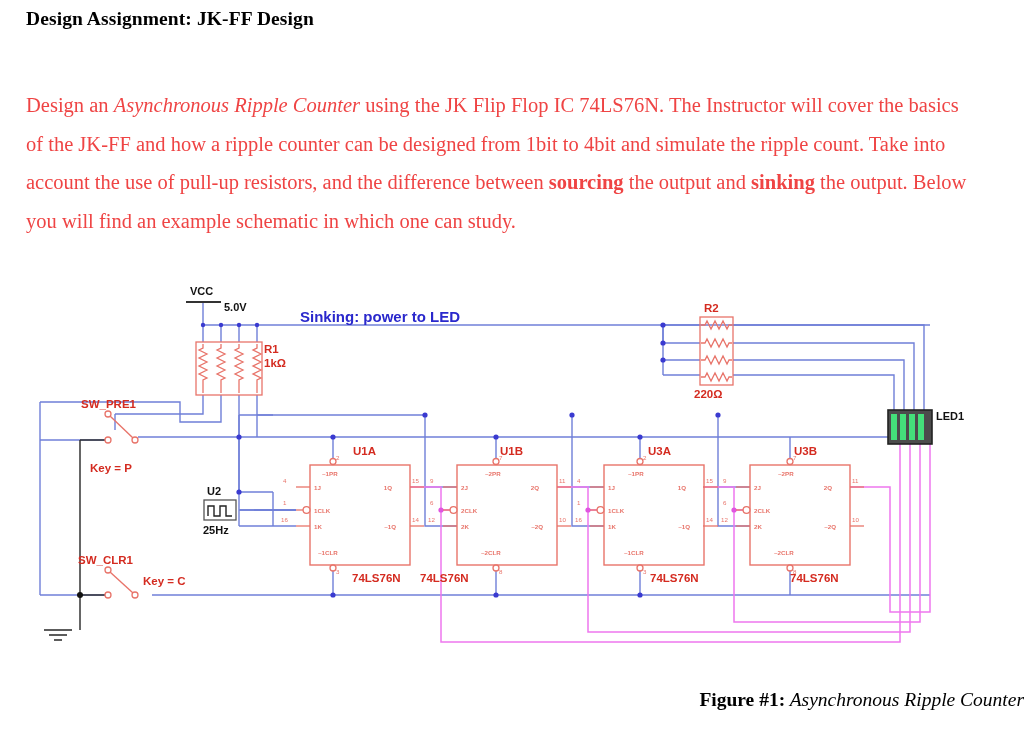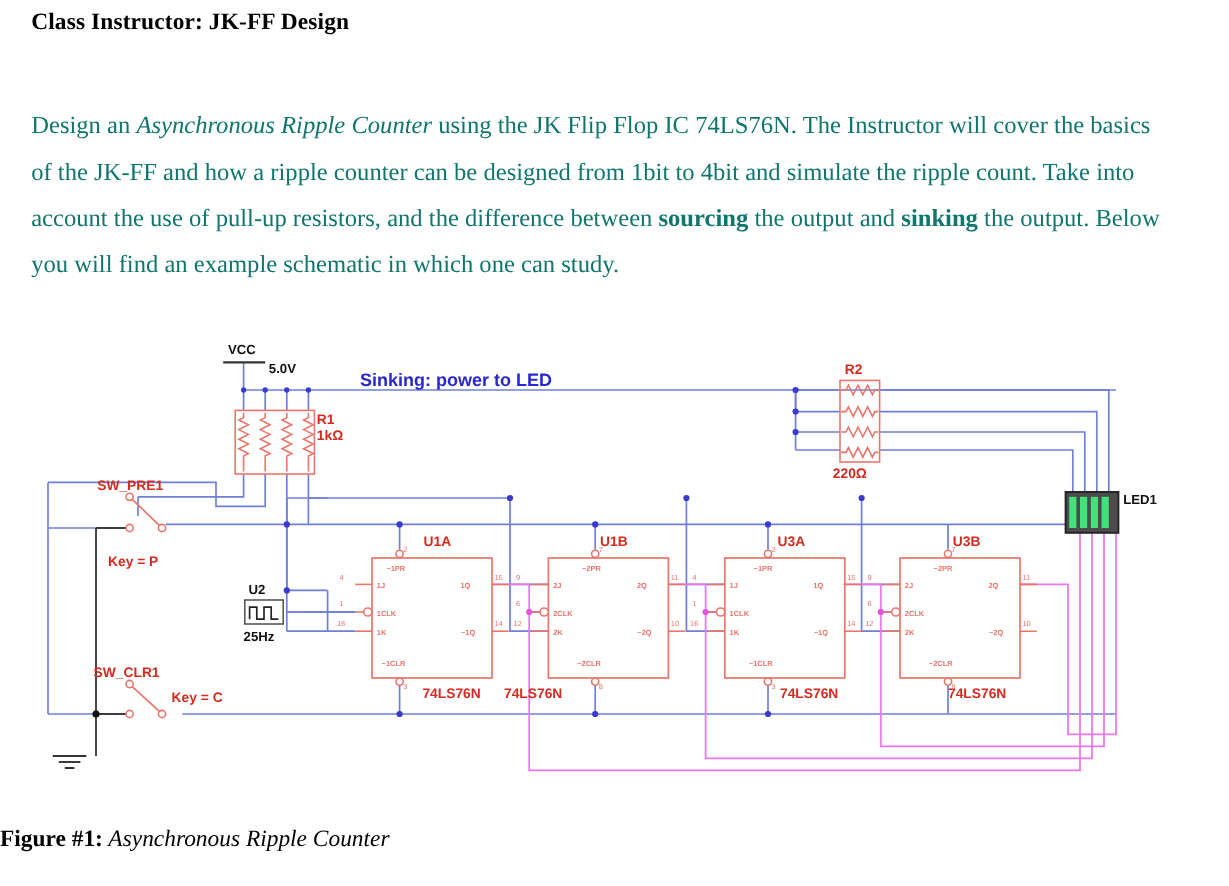--- a/index.html
+++ b/index.html
@@ -13,29 +13,29 @@
   .doc-title{
     position:absolute;left:26px;top:8px;
     font-family:"Liberation Serif", serif;
     font-weight:bold;font-size:19.5px;color:#000;
     letter-spacing:0.1px;
   }
 
   .body-copy{
     position:absolute;left:26px;top:86px;width:945px;
     font-family:"Liberation Serif", serif;
-    font-size:20.5px;line-height:38.5px;color:#0f766e;
+    font-size:20.5px;line-height:38.5px;color:#ef4444;
     text-align:left;
   }
   .body-copy i{font-style:italic;}
   .body-copy b{font-weight:bold;}
 
   .figure-caption{
     position:absolute;left:0;top:689px;width:1024px;
-    text-align:left;font-family:"Liberation Serif", serif;
+    text-align:right;font-family:"Liberation Serif", serif;
     font-size:19.5px;color:#000;
   }
   .figure-caption .cap-lead{font-weight:bold;}
   .figure-caption .cap-body{font-style:italic;}
 
   .schematic{
     position:absolute;left:0;top:262px;width:832px;height:420px;
   }
   .schematic svg{display:block;}
 
@@ -45,21 +45,21 @@
   .pin-num{fill:#e8746a;font-size:6.2px;}
   .lbl-black{fill:#111;font-weight:bold;font-size:11px;}
   .lbl-blue{fill:#2a28cc;font-weight:bold;font-size:15px;}
   .lbl-ic{fill:#d42b20;font-weight:bold;font-size:11.5px;}
 </style>
 </head>
 <body>
 
 <div class="page">
 
-  <div class="doc-title">Class Instructor: JK-FF Design</div>
+  <div class="doc-title">Design Assignment: JK-FF Design</div>
 
   <div class="body-copy"><span>Design an </span><i>Asynchronous Ripple Counter</i><span> using the JK Flip Flop IC 74LS76N. The Instructor will cover the basics of the JK-FF and how a ripple counter can be designed from 1bit to 4bit and simulate the ripple count. Take into account the use of pull-up resistors, and the difference between </span><b>sourcing</b><span> the output and </span><b>sinking</b><span> the output. Below you will find an example schematic in which one can study.</span></div>
 
   <div class="schematic">
     <svg width="1024" height="420" viewBox="0 0 1024 420" xmlns="http://www.w3.org/2000/svg">
 
       <g stroke="#6f7fd8" stroke-width="1.4" fill="none">
 
         <path d="M203,40 L203,63"></path>
 

